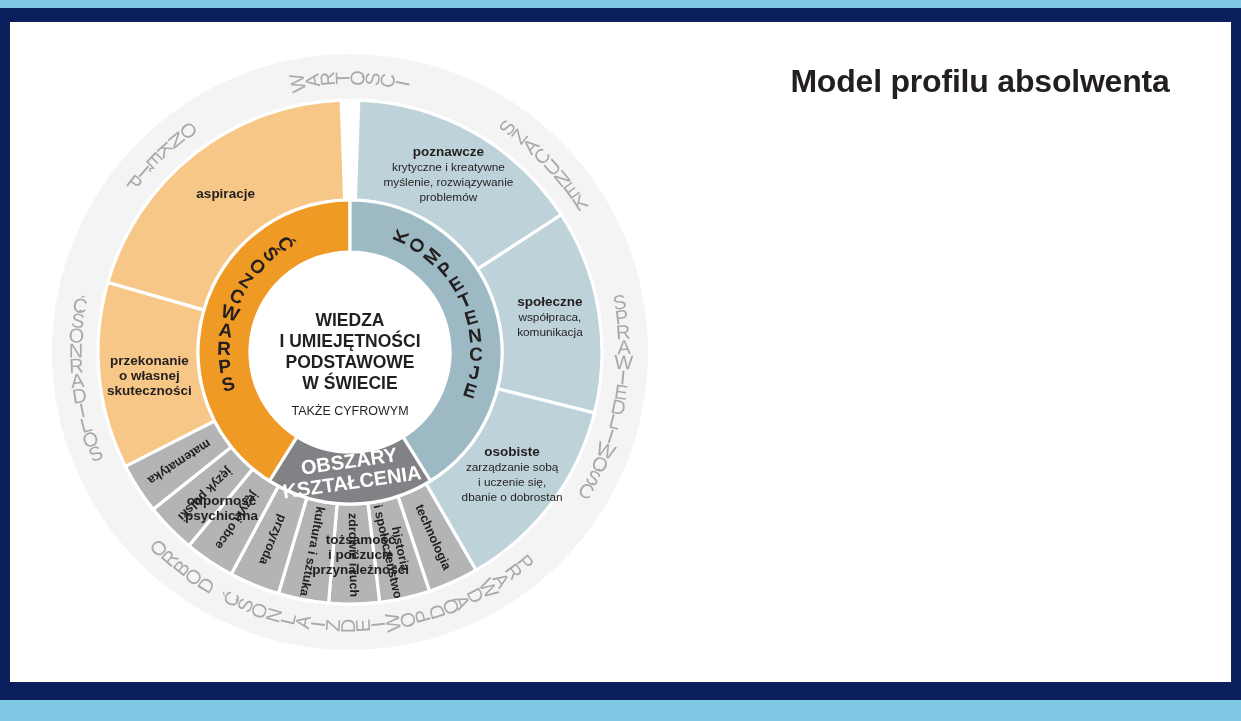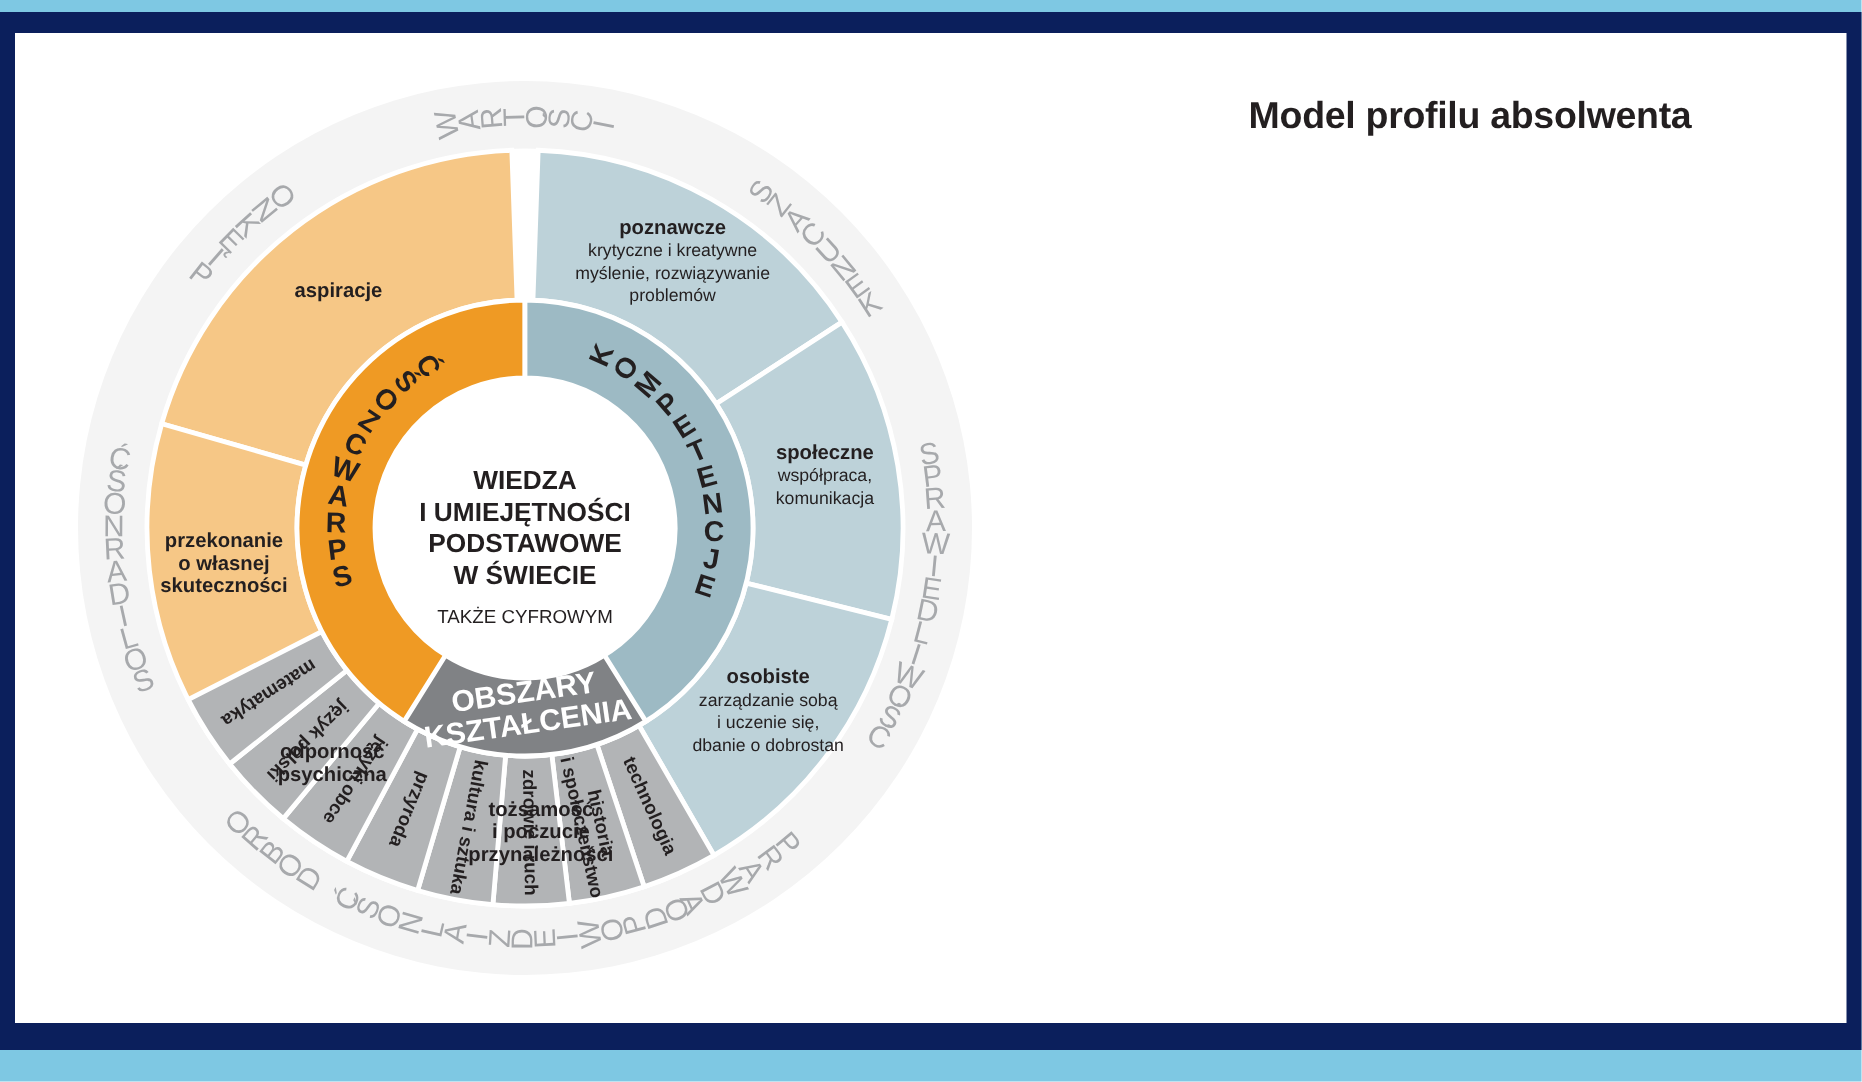--- a/index.html
+++ b/index.html
@@ -25,21 +25,21 @@
     position:absolute;left:10px;top:0px;
     width:700px;height:660px;
   }
   #wheel{display:block;}
   #title-block{
     position:absolute;
     left:740px;top:40px;
     width:460px;
   }
   #slide-title{
-    font-size:25px;
+    font-size:32px;
     font-weight:bold;
     color:#231f20;
     letter-spacing:-0.2px;
     line-height:1.2;
     text-align:center;
   }
 </style>
 </head>
 <body>
 

